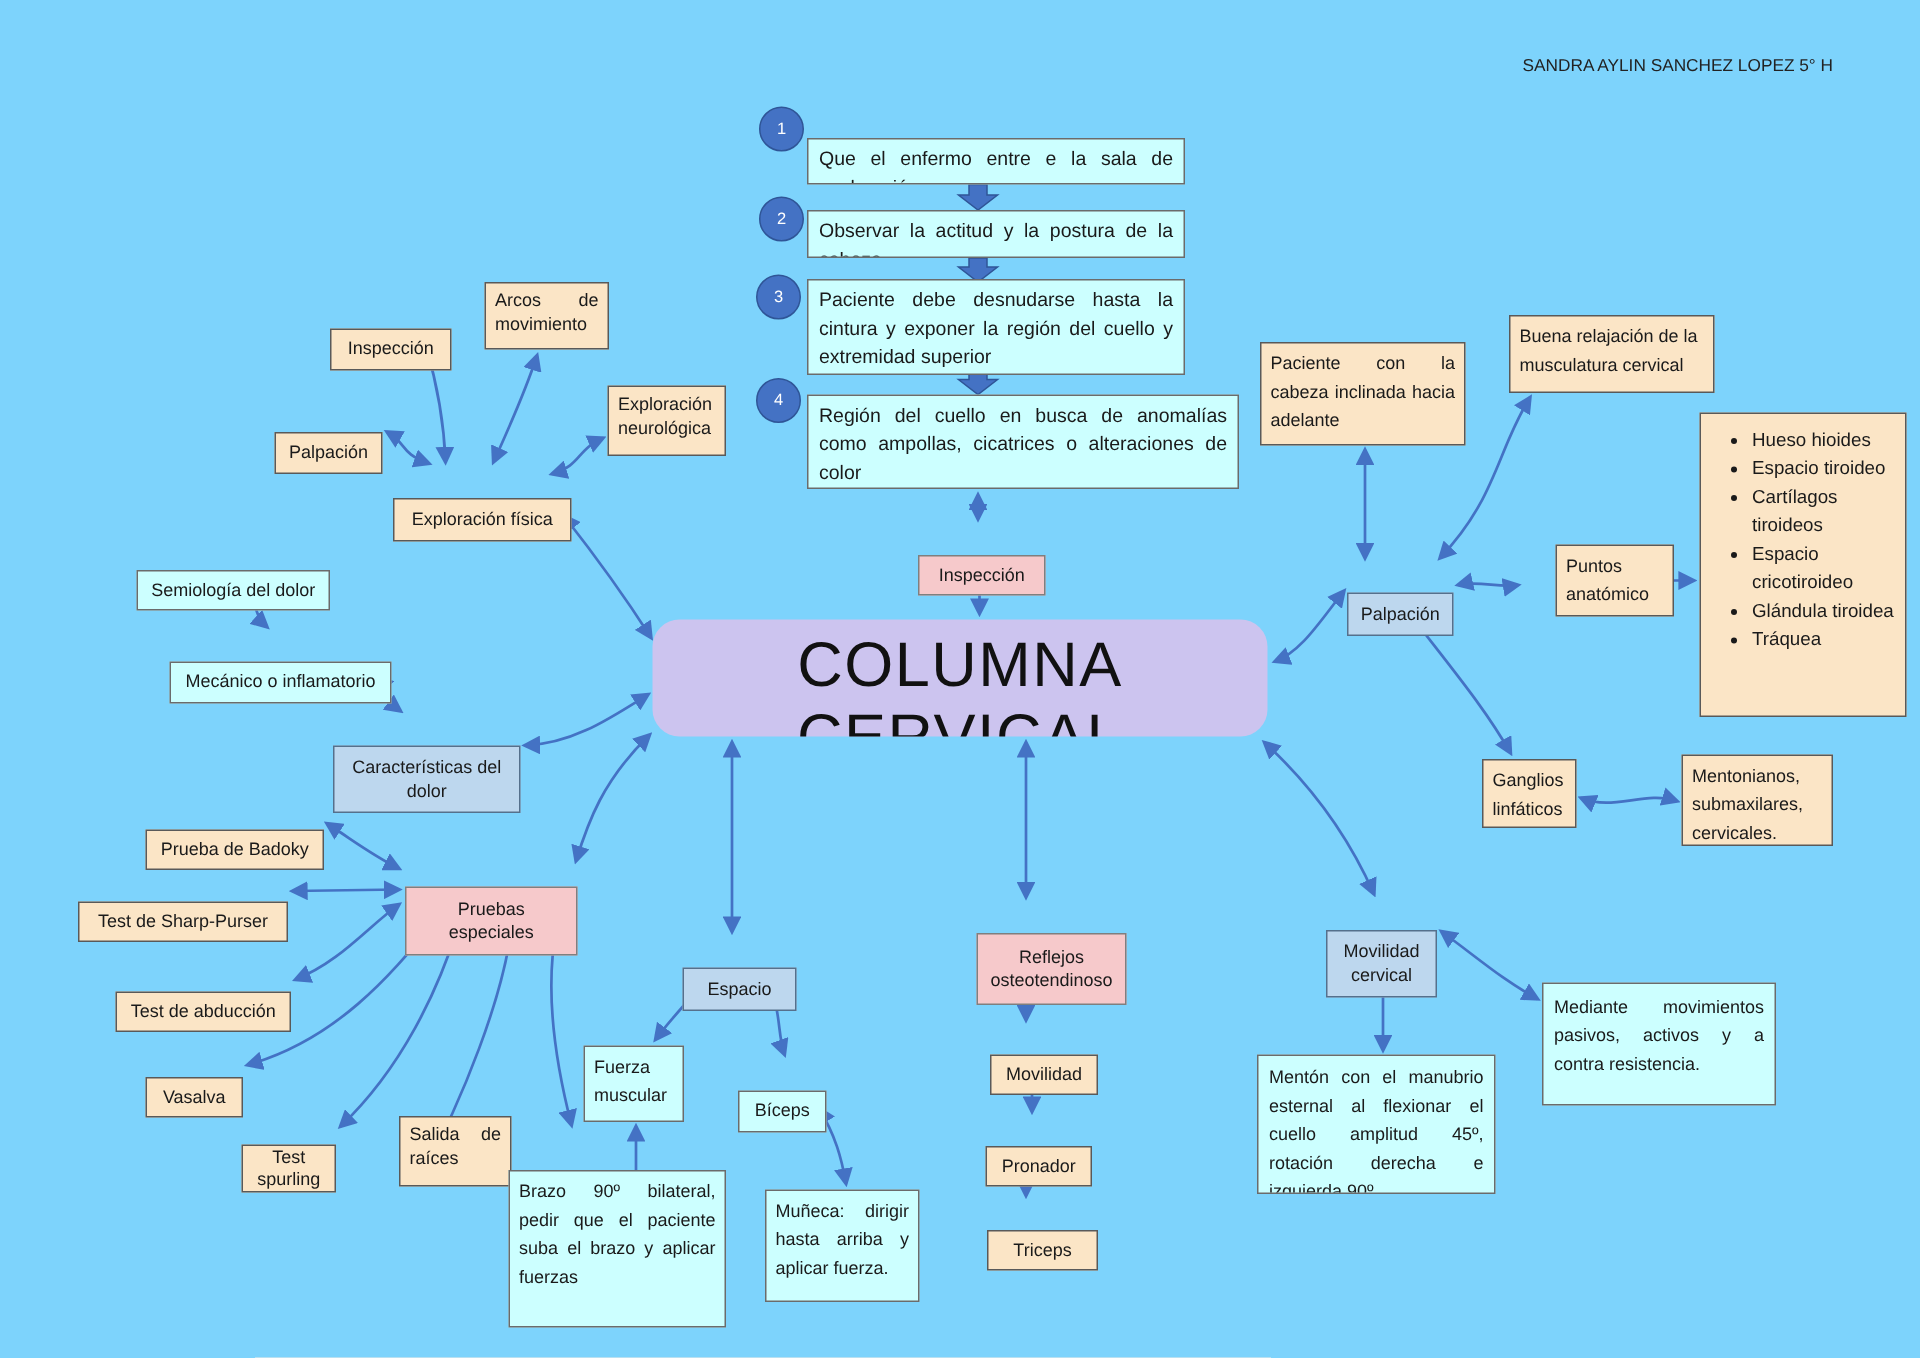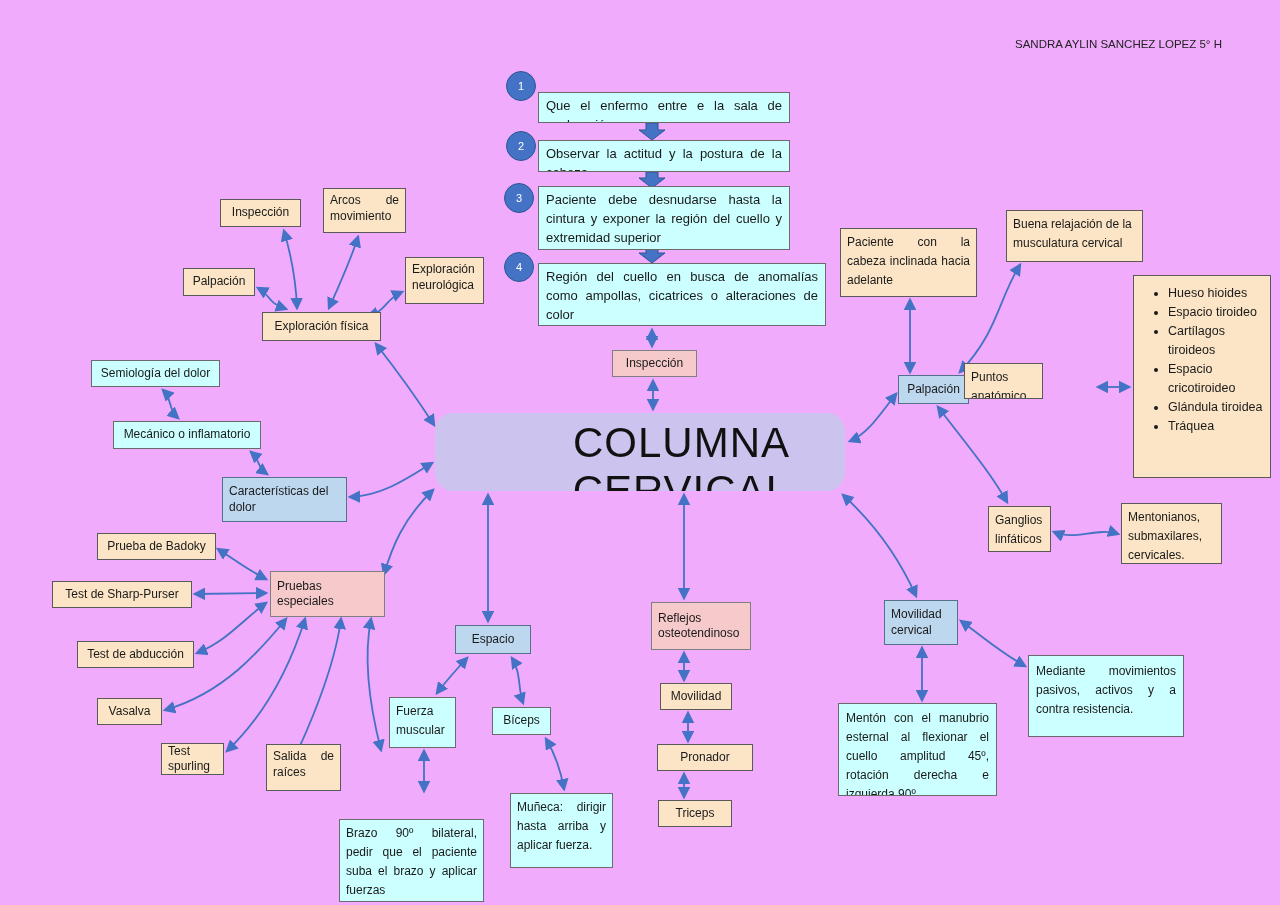--- a/index.html
+++ b/index.html
@@ -1,42 +1,42 @@
 <!DOCTYPE html>
 <html><head>
 <meta charset="utf-8">
 <style>
   html,body{margin:0;padding:0;background:#e9e9e9;}
   .canvas{
-    position:relative;width:1280px;height:905px;background:#f0abfc;
+    position:relative;width:1280px;height:905px;background:#7dd3fc;
     font-family:"Liberation Sans",sans-serif;color:#1a1a1a;overflow:hidden;margin:0 auto;
   }
   .arrows{position:absolute;left:0;top:0;width:1280px;height:905px;z-index:1;}
   .conn{fill:none;stroke:#4472C4;stroke-width:1.8;}
   .blockarrow{fill:#4472C4;stroke:#2F5597;stroke-width:1;}
   .author{position:absolute;left:1015px;top:38px;width:220px;font-size:11.5px;color:#222;z-index:2;}
   .box{
     position:absolute;box-sizing:border-box;border:1px solid #595959;
     font-size:12px;line-height:15.5px;padding:4px 6px;z-index:2;background:#fff;overflow:hidden;
   }
   .cream{background:#FBE5C6;}
   .cyan{background:#CCFFFF;border-color:#6b6b6b;}
   .pink{background:#F6C9CB;border-color:#7f7f7f;}
   .lblue{background:#BDD7EE;border-color:#55708c;}
-  .tc{display:flex;align-items:center;justify-content:center;text-align:left;}
+  .tc{display:flex;align-items:center;justify-content:center;text-align:center;margin-top:20px;}
   .just{text-align:justify;}
   .step{font-size:13px;line-height:19px;padding:3px 7px;text-align:justify;}
   .circle{
     position:absolute;width:30px;height:30px;border-radius:50%;background:#4472C4;
     border:1.5px solid #2F5597;color:#fff;font-size:11px;display:flex;align-items:center;
     justify-content:center;z-index:3;box-sizing:border-box;
   }
   .center-box{
     position:absolute;left:435px;top:413px;width:410px;height:78px;background:#CCC4EF;
-    border-radius:18px;z-index:2;overflow:hidden;text-align:right;
+    border-radius:18px;z-index:2;overflow:hidden;text-align:center;
   }
   .center-box span{
     display:block;max-width:300px;margin:6px auto 0;font-size:42px;line-height:48px;
     color:#111;letter-spacing:1px;
   }
   .bullets-box{padding:8px 4px;}
   .bullets-box ul{margin:0;padding:0 0 0 30px;}
   .bullets-box li{font-size:12.5px;line-height:19px;}
 </style>
 </head>
@@ -132,32 +132,32 @@
   <div class="box cream tc" style="left:97px;top:533px;width:119px;height:27px">Prueba de Badoky</div>
   <div class="box cream tc" style="left:52px;top:581px;width:140px;height:27px">Test de Sharp-Purser</div>
   <div class="box cream tc" style="left:77px;top:641px;width:117px;height:27px">Test de abducción</div>
   <div class="box cream tc" style="left:97px;top:698px;width:65px;height:27px">Vasalva</div>
   <div class="box cream tc" style="left:161px;top:743px;width:63px;height:32px">Test spurling</div>
   <div class="box cream just" style="left:266px;top:744px;width:75px;height:47px">Salida de raíces</div>
 
   <div class="box lblue tc" style="left:455px;top:625px;width:76px;height:29px">Espacio</div>
   <div class="box cyan" style="left:389px;top:697px;width:67px;height:51px;line-height:19px">Fuerza muscular</div>
   <div class="box cyan tc" style="left:492px;top:707px;width:59px;height:28px">Bíceps</div>
-  <div class="box cyan just" style="left:339px;top:819px;width:145px;height:83px;line-height:19px">Brazo 90º bilateral, pedir que el paciente suba el brazo y aplicar fuerzas</div>
+  <div class="box cyan just" style="left:339px;top:780px;width:145px;height:105px;line-height:19px">Brazo 90º bilateral, pedir que el paciente suba el brazo y aplicar fuerzas</div>
   <div class="box cyan just" style="left:510px;top:793px;width:103px;height:75px;line-height:19px">Muñeca: dirigir hasta arriba y aplicar fuerza.</div>
 
   <div class="box pink tc" style="left:651px;top:602px;width:100px;height:48px">Reflejos osteotendinoso</div>
   <div class="box cream tc" style="left:660px;top:683px;width:72px;height:27px">Movilidad</div>
-  <div class="box cream tc" style="left:657px;top:744px;width:96px;height:27px">Pronador</div>
+  <div class="box cream tc" style="left:657px;top:744px;width:71px;height:27px">Pronador</div>
   <div class="box cream tc" style="left:658px;top:800px;width:74px;height:27px">Triceps</div>
 
   <div class="box lblue tc" style="left:898px;top:375px;width:71px;height:29px">Palpación</div>
   <div class="box cream just" style="left:840px;top:228px;width:137px;height:69px;line-height:19px">Paciente con la cabeza inclinada hacia adelante</div>
   <div class="box cream" style="left:1006px;top:210px;width:137px;height:52px;line-height:19px">Buena relajación de la musculatura cervical</div>
-  <div class="box cream" style="left:964px;top:363px;width:79px;height:36px;line-height:19px">Puntos anatómico</div>
+  <div class="box cream" style="left:1037px;top:363px;width:79px;height:48px;line-height:19px">Puntos anatómico</div>
   <div class="box cream bullets-box" style="left:1133px;top:275px;width:138px;height:203px">
     <ul>
       <li>Hueso hioides</li>
       <li>Espacio tiroideo</li>
       <li>Cartílagos tiroideos</li>
       <li>Espacio cricotiroideo</li>
       <li>Glándula tiroidea</li>
       <li>Tráquea</li>
     </ul>
   </div>

